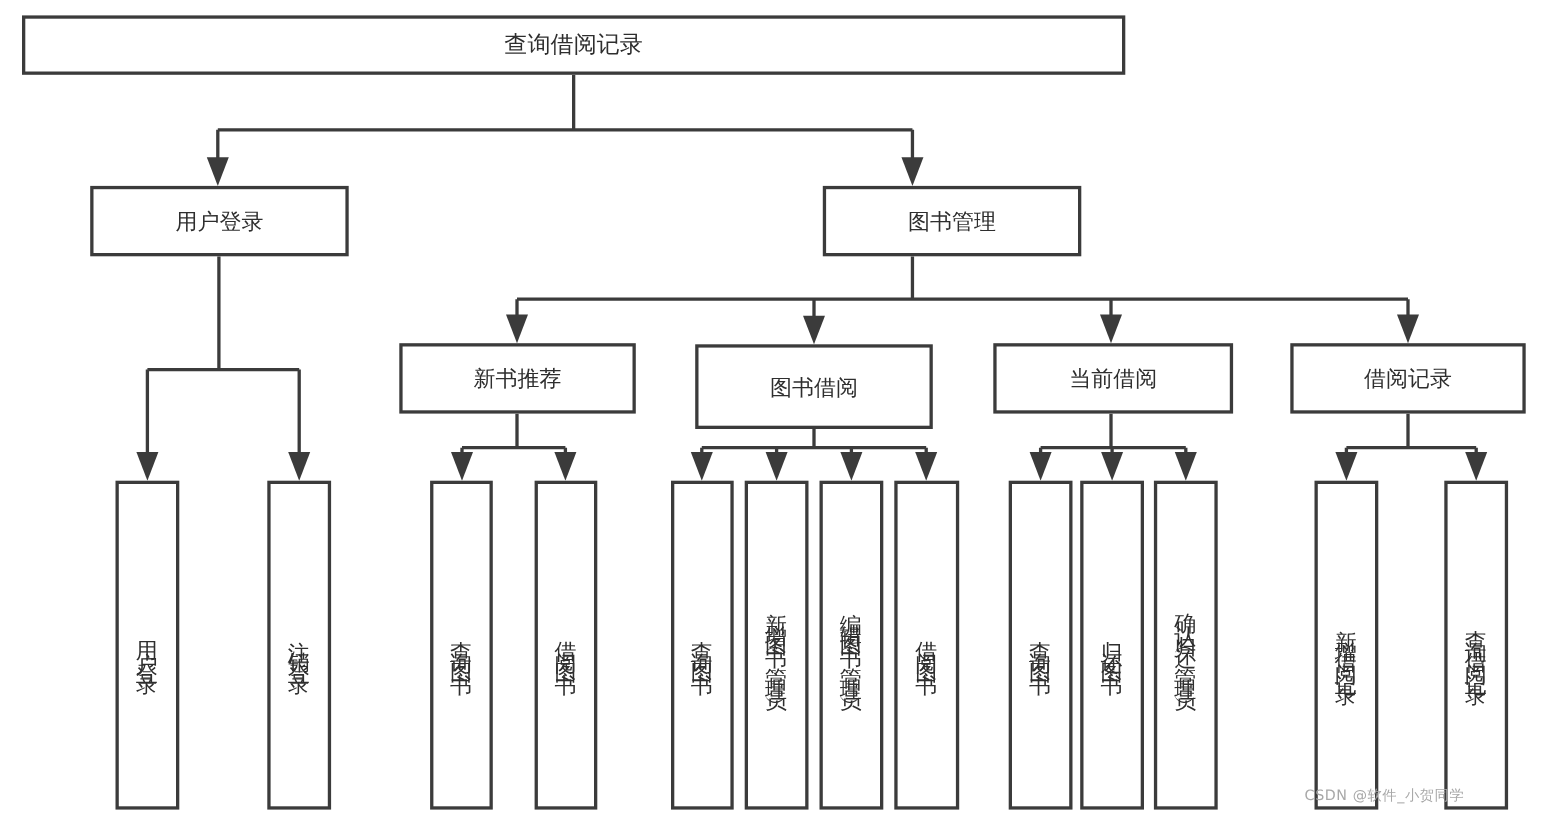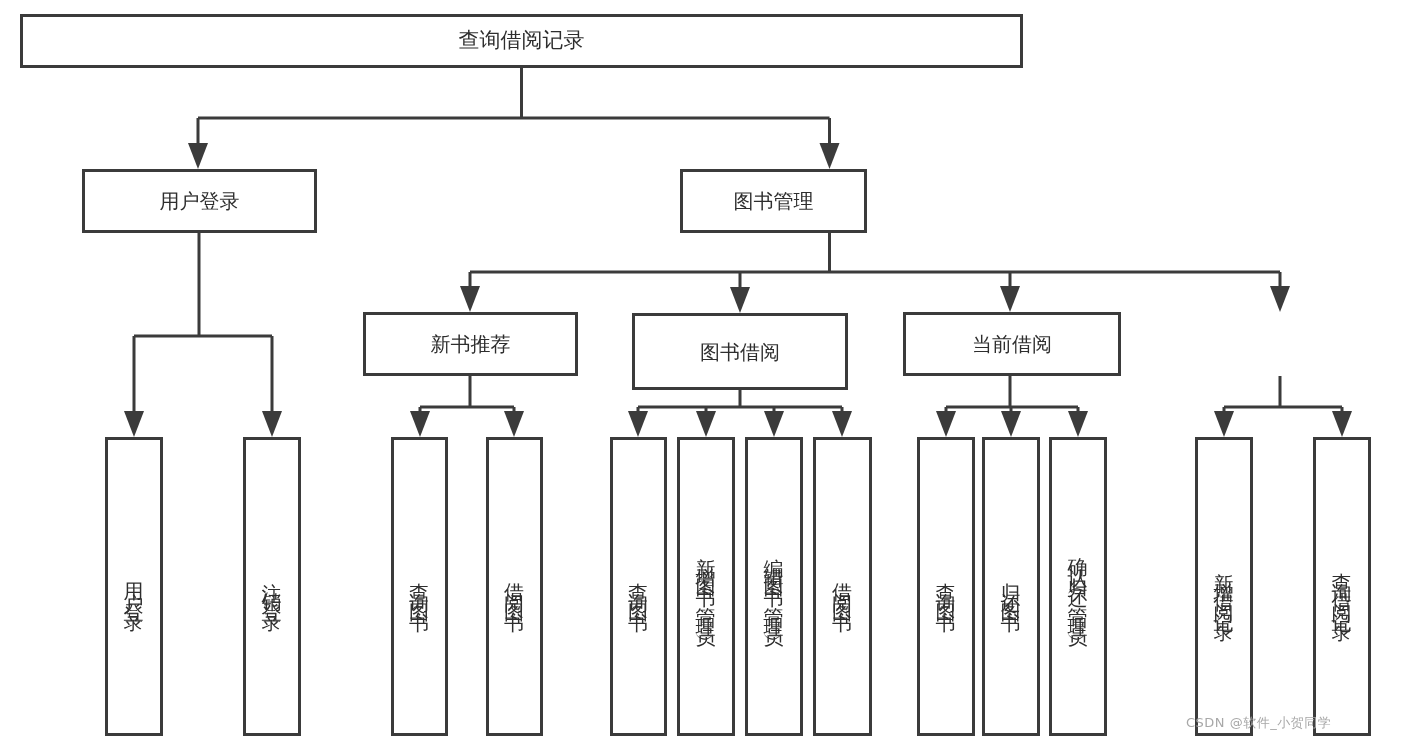--- a/index.html
+++ b/index.html
@@ -96,25 +96,26 @@
       <polygon points="1001,411 1021,411 1011,437"></polygon>
       <polygon points="1068,411 1088,411 1078,437"></polygon>
       <polygon points="1214,411 1234,411 1224,437"></polygon>
       <polygon points="1332,411 1352,411 1342,437"></polygon>
     </g>
   </svg>
 
   <div class="node title" style="left:20px; top:14px; width:1003px; height:54px;">查询借阅记录</div>
 
   <div class="node" style="left:82px; top:169px; width:235px; height:64px;">用户登录</div>
-  <div class="node" style="left:680px; top:169px; width:187px; height:64px;">图书管理</div>
+  <div class="node" style="left:748px; top:169px; width:235px; height:64px;">图书管理</div>
 
   <div class="node" style="left:363px; top:312px; width:215px; height:64px;">新书推荐</div>
   <div class="node" style="left:632px; top:313px; width:216px; height:77px;">图书借阅</div>
   <div class="node" style="left:903px; top:312px; width:218px; height:64px;">当前借阅</div>
+  <div class="node" style="left:1173px; top:312px; width:214px; height:64px;">借阅记录</div>
 
   <div class="node v" style="left:105px; top:437px; width:58px; height:299px;">用户登录</div>
   <div class="node v" style="left:243px; top:437px; width:58px; height:299px;">注销登录</div>
 
   <div class="node v" style="left:391px; top:437px; width:57px; height:299px;">查询图书</div>
   <div class="node v" style="left:486px; top:437px; width:57px; height:299px;">借阅图书</div>
 
   <div class="node v" style="left:610px; top:437px; width:57px; height:299px;">查询图书</div>
   <div class="node v" style="left:677px; top:437px; width:58px; height:299px;">新增图书（管理员）</div>
   <div class="node v" style="left:745px; top:437px; width:58px; height:299px;">编辑图书（管理员）</div>

